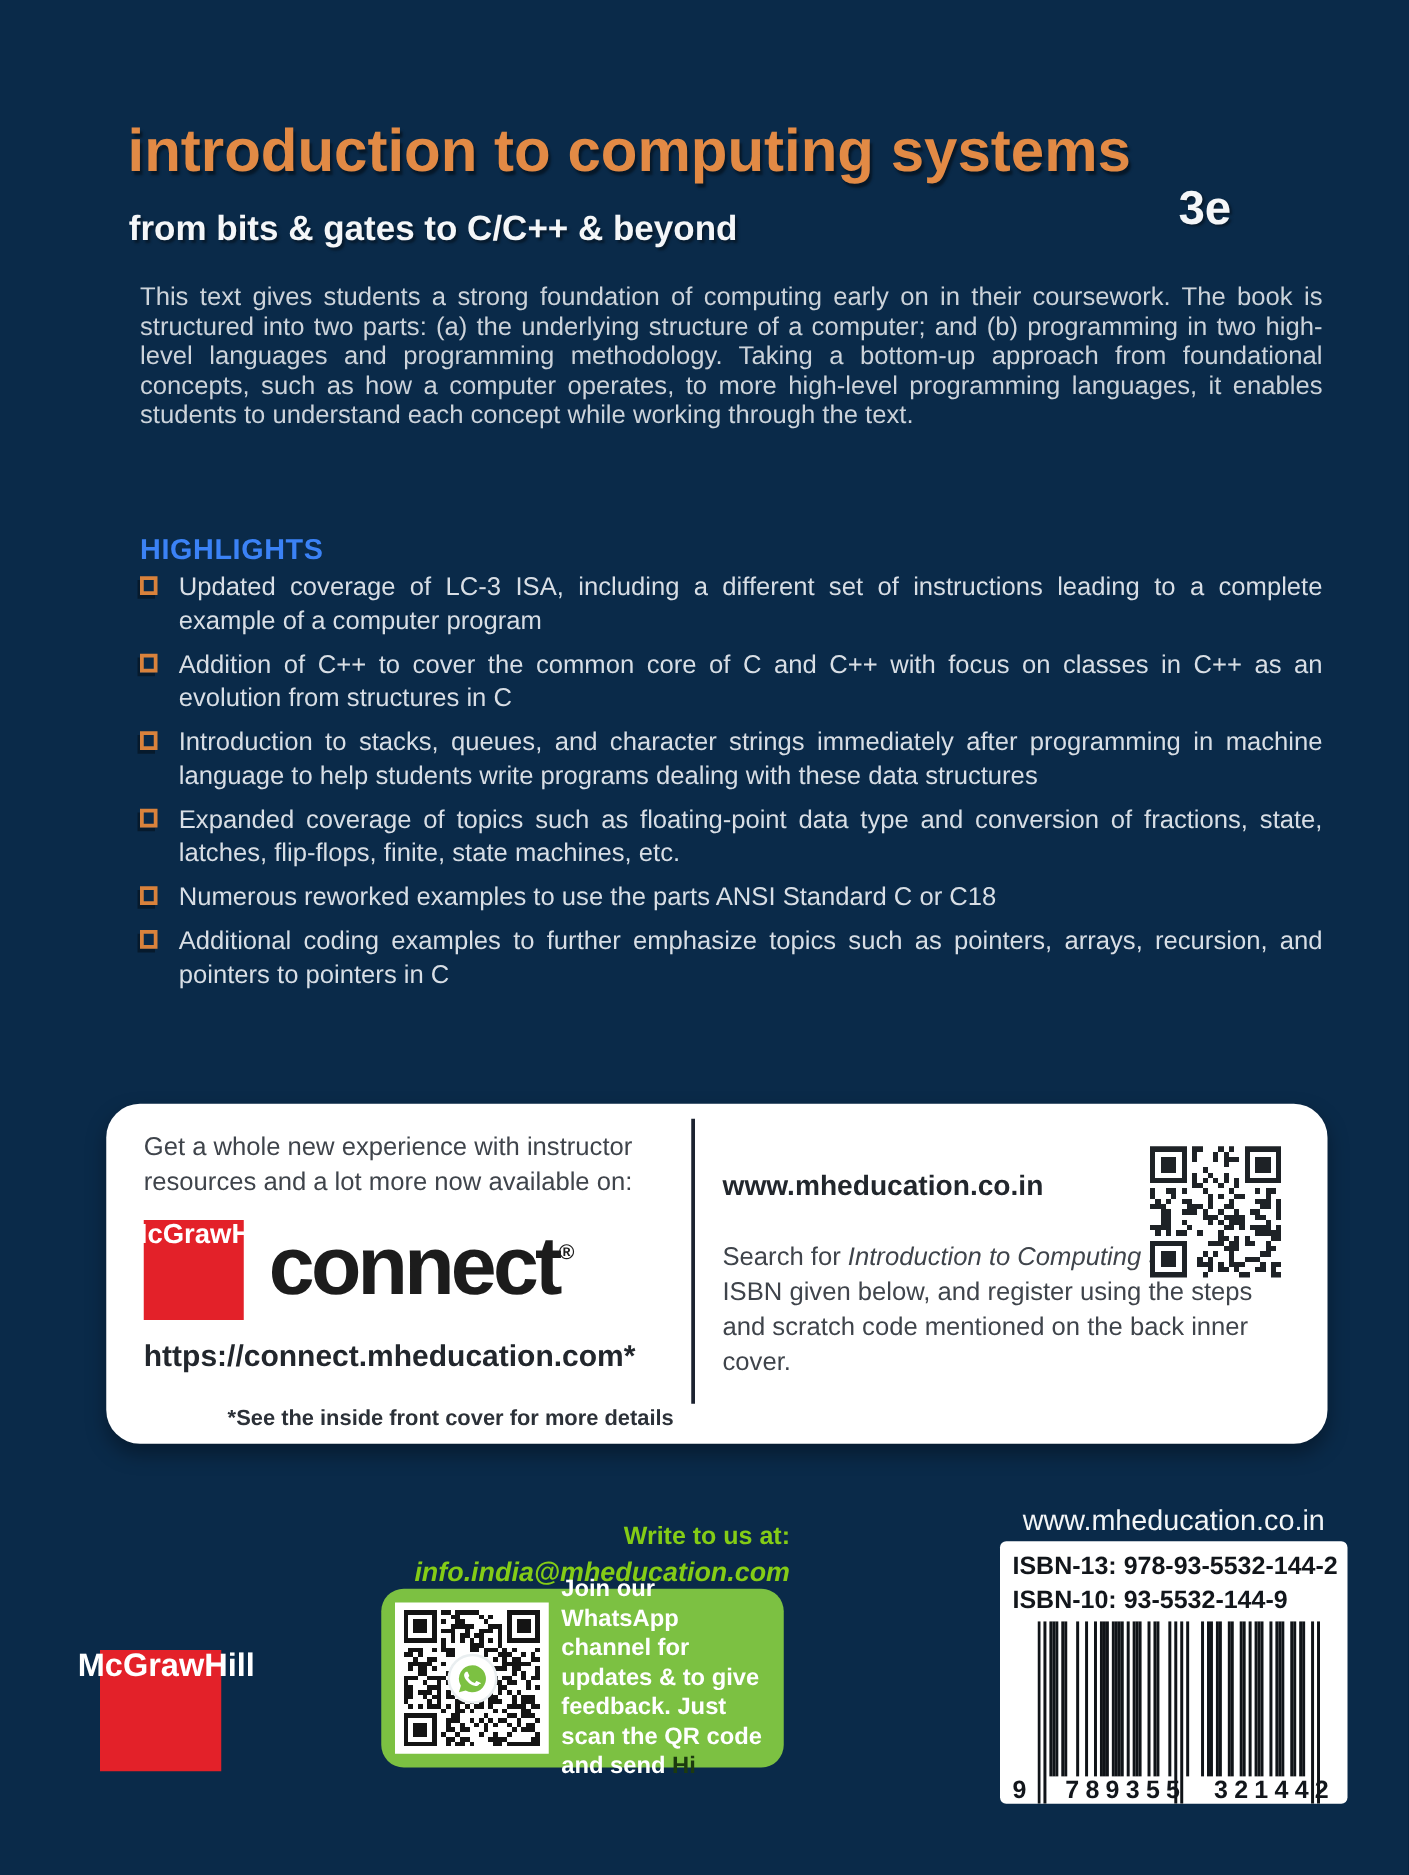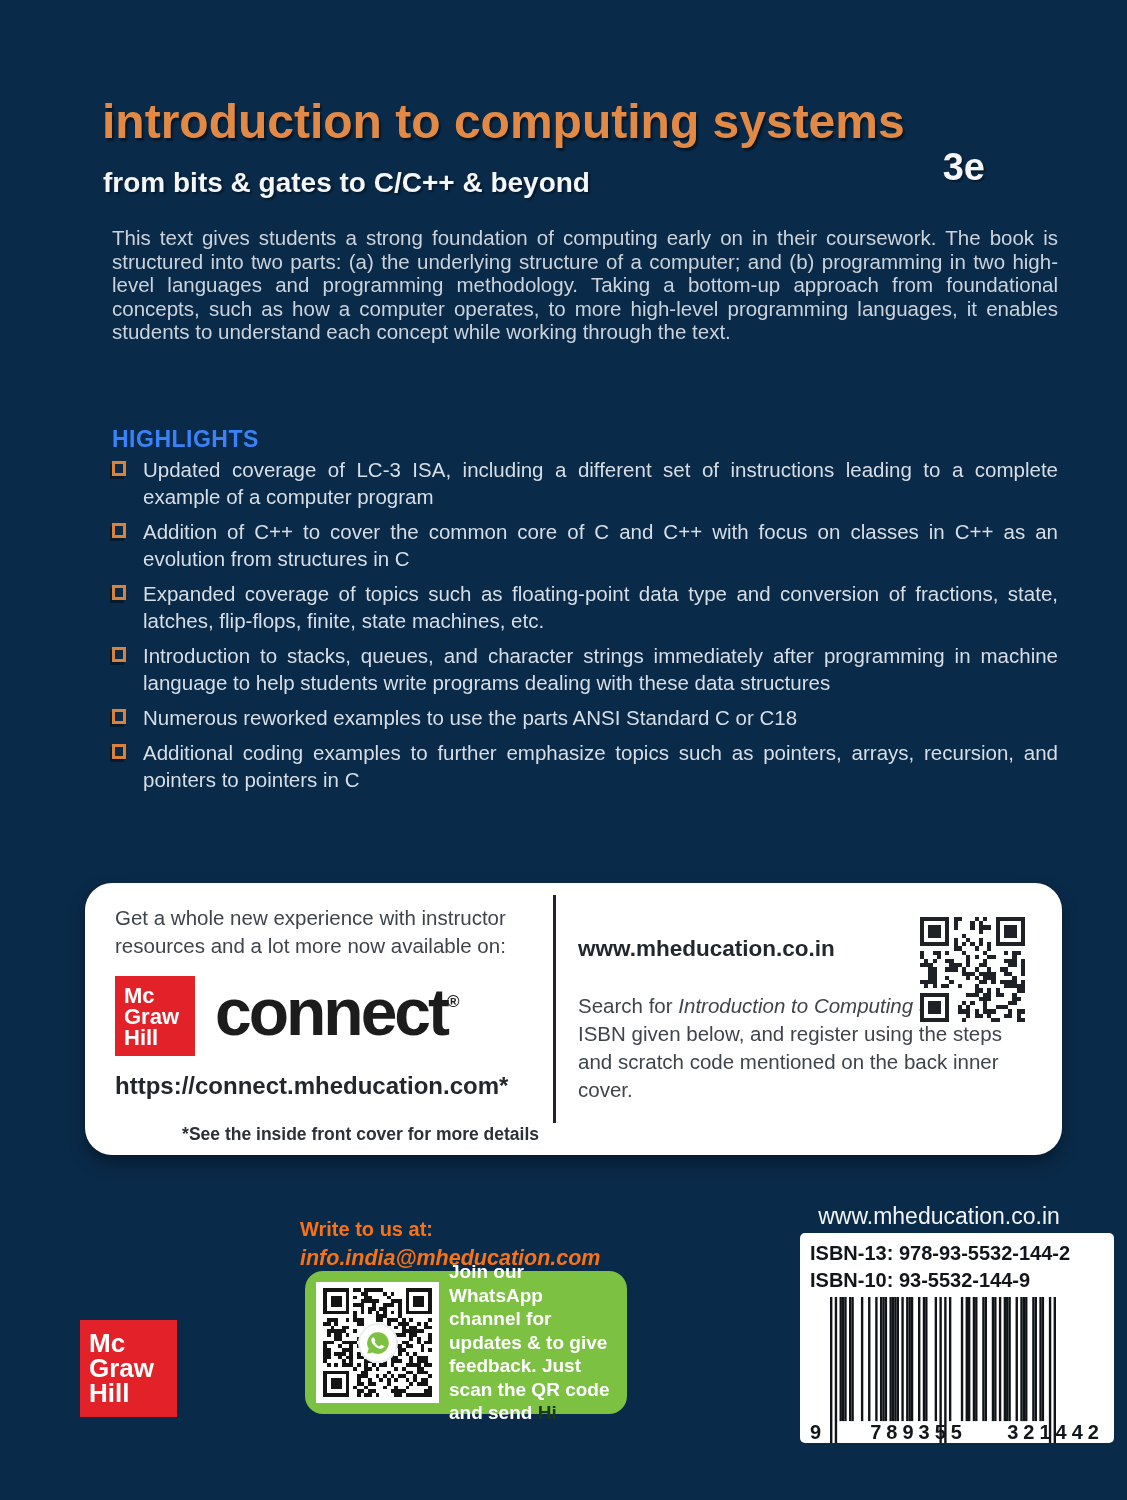--- a/index.html
+++ b/index.html
@@ -56,21 +56,21 @@
     box-shadow:0 8px 16px rgba(0,0,0,.35);
   }
   .panel-divider{
     position:absolute; left:468px; top:12px; width:3px; height:228px;
     background:#1d2330;
   }
   .cp-left{ position:absolute; left:30px; top:21px; width:424px; }
   .cp-intro{ font-size:20.5px; line-height:28px; color:#3f444b; }
   .mh-logo{
     background:#e32129; color:#fff; font-weight:bold;
-    display:flex; flex-direction:column; justify-content:center;
+    display:flex; flex-direction:row; justify-content:center;
     padding-left:9px;
   }
   .mh-logo span{ display:block; }
   .cp-logo-row{ display:flex; align-items:center; margin-top:16px; }
   .cp-logo-row .mh-logo{ width:80px; height:80px; font-size:22px; line-height:21px; }
   .connect-wordmark{
     margin-left:20px; font-size:66px; font-weight:bold; color:#1c1c1c;
     letter-spacing:-3px; line-height:1; position:relative; top:-4px;
   }
   .connect-reg{ font-size:17px; font-weight:bold; color:#1c1c1c; vertical-align:28px; letter-spacing:0; }
@@ -85,21 +85,21 @@
   .cp-qr{
     position:absolute; right:8px; top:13px; width:105px; height:105px;
     background:#fff;
   }
   .cp-url-right{ margin-top:32px; font-size:22.5px; font-weight:bold; color:#22272d; }
   .cp-search{ margin-top:30px; width:462px; font-size:20.5px; line-height:28px; color:#3f444b; }
   .cp-search i{ font-style:italic; }
 
   
   .contact-block{
-    position:absolute; left:300px; top:1218px; width:332px; text-align:left; color:#f97316;
+    position:absolute; left:300px; top:1218px; width:332px; text-align:right; color:#84cc16;
   }
   .contact-line1{ font-size:20px; font-weight:bold; }
   .contact-email{ font-size:21.5px; font-weight:bold; font-style:italic; margin-top:5px; }
 
   .green-box{
     position:absolute; left:305px; top:1271px; width:322px; height:143px;
     background:#7cc142; border-radius:18px;
     display:flex; align-items:center; padding:10px 10px 10px 11px; gap:10px;
   }
   .wa-qr-card{
@@ -119,21 +119,21 @@
   .mh-logo-footer{
     position:absolute; left:80px; top:1320px; width:97px; height:97px;
     font-size:26px; line-height:25px;
   }
 
   .footer-website{
     position:absolute; left:800px; top:1203px; width:278px; text-align:center;
     font-size:23px; color:#f2f5f7;
   }
   .barcode-box{
-    position:absolute; left:800px; top:1233px; width:314px; height:210px;
+    position:absolute; left:800px; top:1233px; width:278px; height:210px;
     background:#ffffff; border-radius:5px; padding:7px 10px 0 10px;
   }
   .isbn-line{ font-size:20px; font-weight:bold; color:#12161b; line-height:27px; white-space:nowrap; }
   .barcode-wrap{ position:relative; height:146px; margin-top:3px; }
   .barcode-wrap svg{ position:absolute; left:20px; top:0; width:226px; height:146px; }
   .barcode-digits{
     position:absolute; left:0; bottom:-1px; width:100%;
     display:flex; align-items:flex-end;
     font-size:20px; font-weight:bold; color:#12161b;
   }
@@ -156,25 +156,25 @@
     <div class="hl-item">
       <span class="hl-bullet"></span>
       <span class="hl-text">Updated coverage of LC-3 ISA, including a different set of instructions leading to a complete example of a computer program</span>
     </div>
     <div class="hl-item">
       <span class="hl-bullet"></span>
       <span class="hl-text">Addition of C++ to cover the common core of C and C++ with focus on classes in C++ as an evolution from structures in C</span>
     </div>
     <div class="hl-item">
       <span class="hl-bullet"></span>
-      <span class="hl-text">Expanded coverage of topics such as floating-point data type and conversion of fractions, state, latches, flip-flops, finite, state machines, etc.</span>
+      <span class="hl-text">Introduction to stacks, queues, and character strings immediately after programming in machine language to help students write programs dealing with these data structures</span>
     </div>
     <div class="hl-item">
       <span class="hl-bullet"></span>
-      <span class="hl-text">Introduction to stacks, queues, and character strings immediately after programming in machine language to help students write programs dealing with these data structures</span>
+      <span class="hl-text">Expanded coverage of topics such as floating-point data type and conversion of fractions, state, latches, flip-flops, finite, state machines, etc.</span>
     </div>
     <div class="hl-item">
       <span class="hl-bullet"></span>
       <span class="hl-text">Numerous reworked examples to use the parts ANSI Standard C or C18</span>
     </div>
     <div class="hl-item">
       <span class="hl-bullet"></span>
       <span class="hl-text">Additional coding examples to further emphasize topics such as pointers, arrays, recursion, and pointers to pointers in C</span>
     </div>
   </div>

